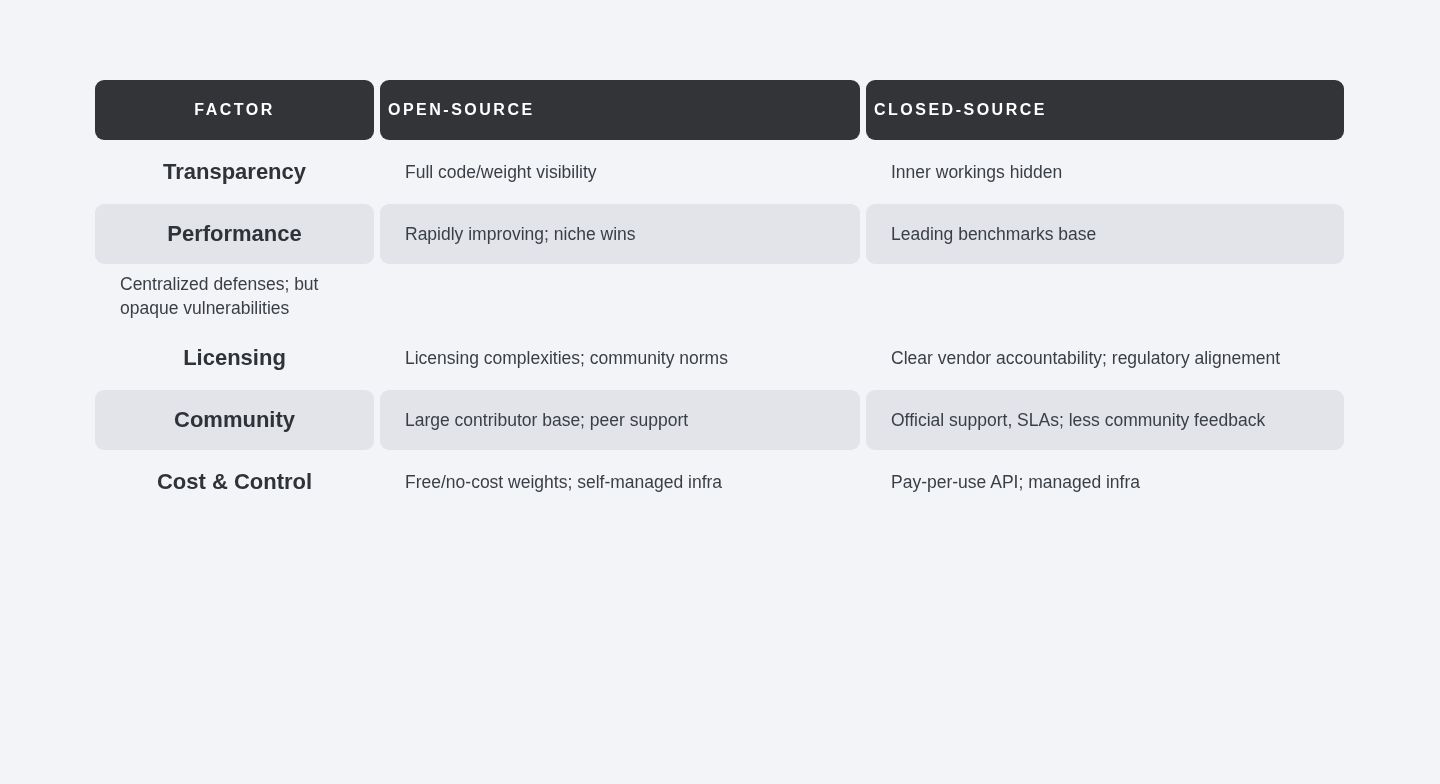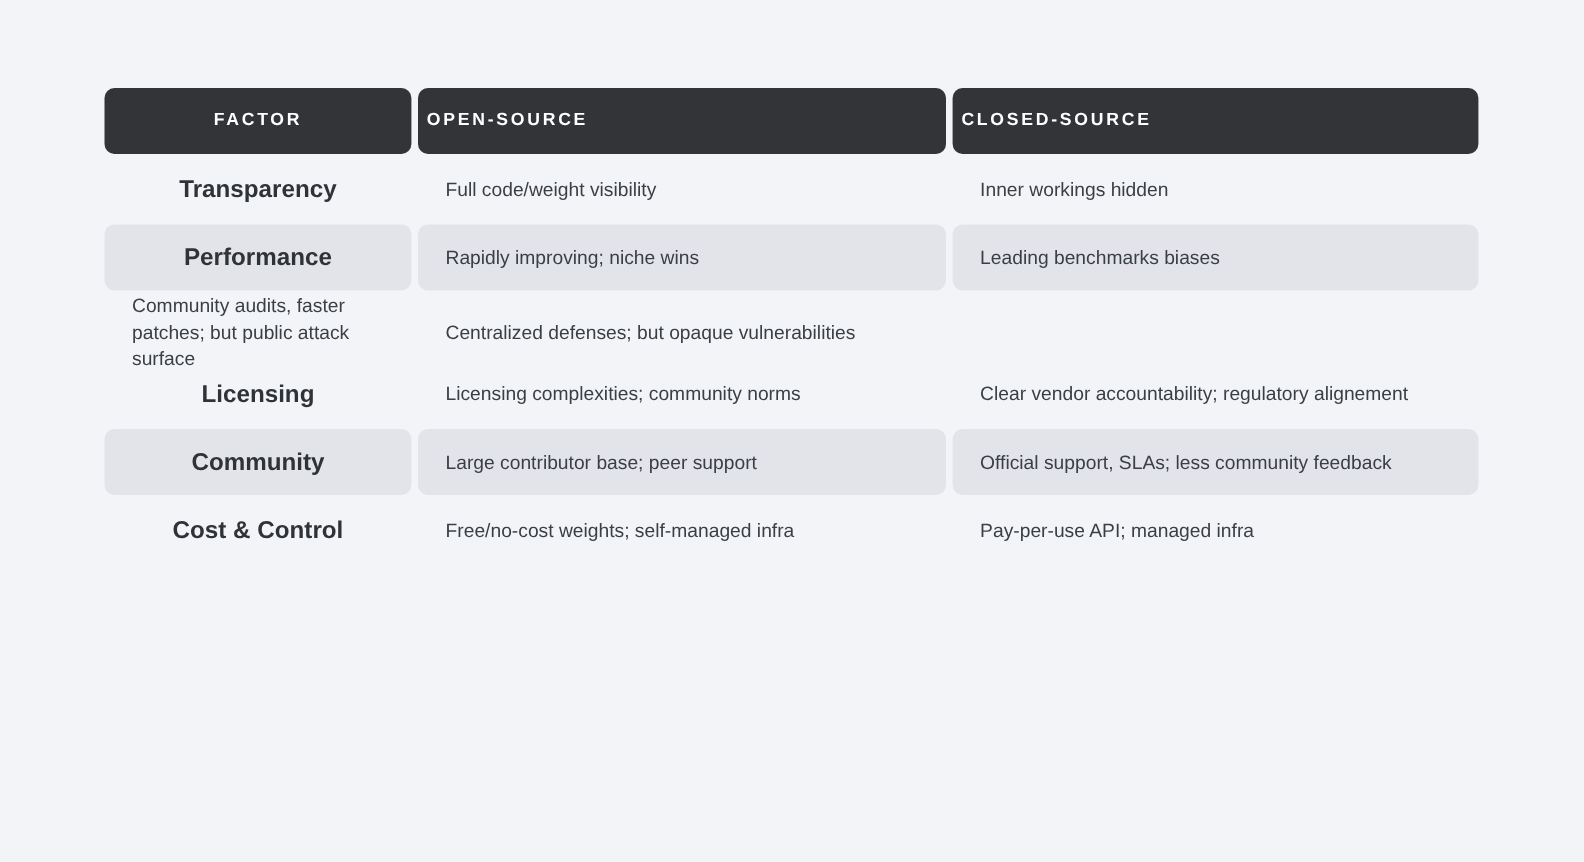--- a/index.html
+++ b/index.html
@@ -78,25 +78,24 @@
 
   <div class="t-row">
     <div class="cell factor-cell">Transparency</div>
     <div class="cell value-cell">Full code/weight visibility</div>
     <div class="cell value-cell">Inner workings hidden</div>
   </div>
 
   <div class="t-row shaded">
     <div class="cell factor-cell">Performance</div>
     <div class="cell value-cell">Rapidly improving; niche wins</div>
-    <div class="cell value-cell">Leading benchmarks biases</div>
+    <div class="cell value-cell">Leading benchmarks base</div>
   </div>
 
   <div class="t-row">
-    <div class="cell value-cell">Community audits, faster patches; but public attack surface</div>
     <div class="cell value-cell">Centralized defenses; but opaque vulnerabilities</div>
   </div>
 
 
   <div class="t-row">
     <div class="cell factor-cell">Licensing</div>
     <div class="cell value-cell">Licensing complexities; community norms</div>
     <div class="cell value-cell">Clear vendor accountability; regulatory alignement</div>
   </div>
 

